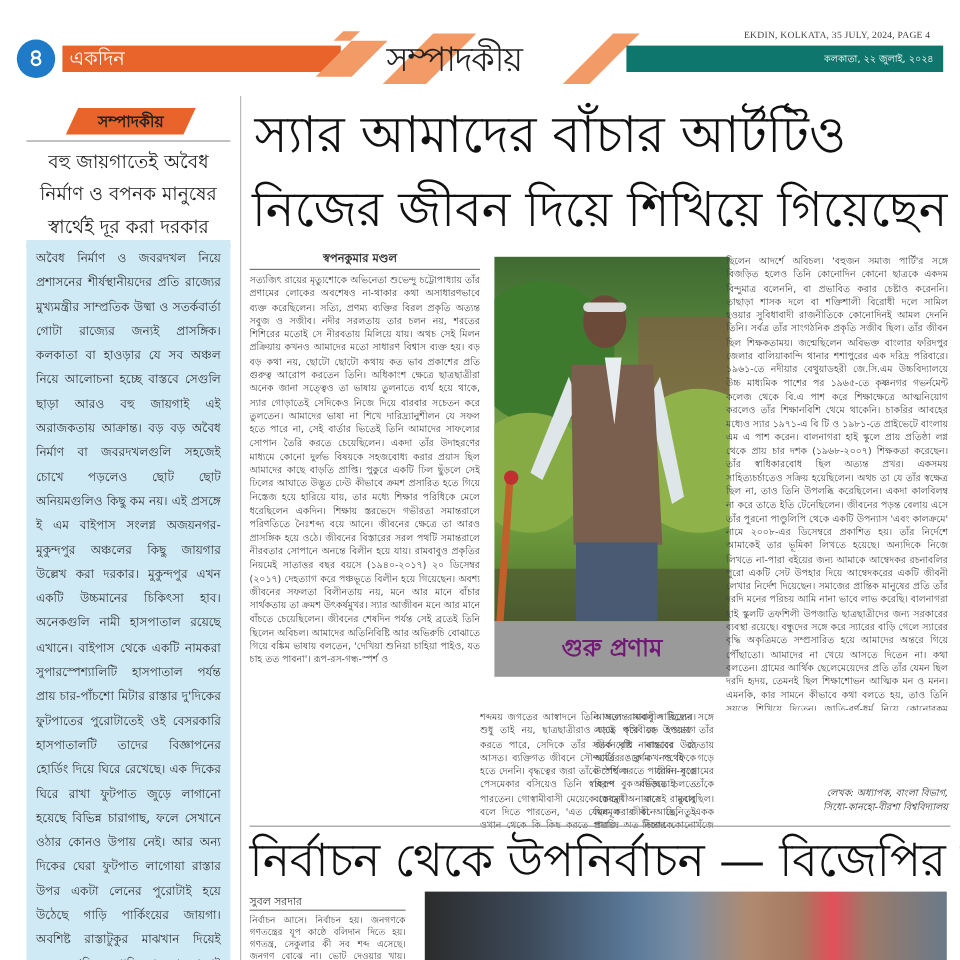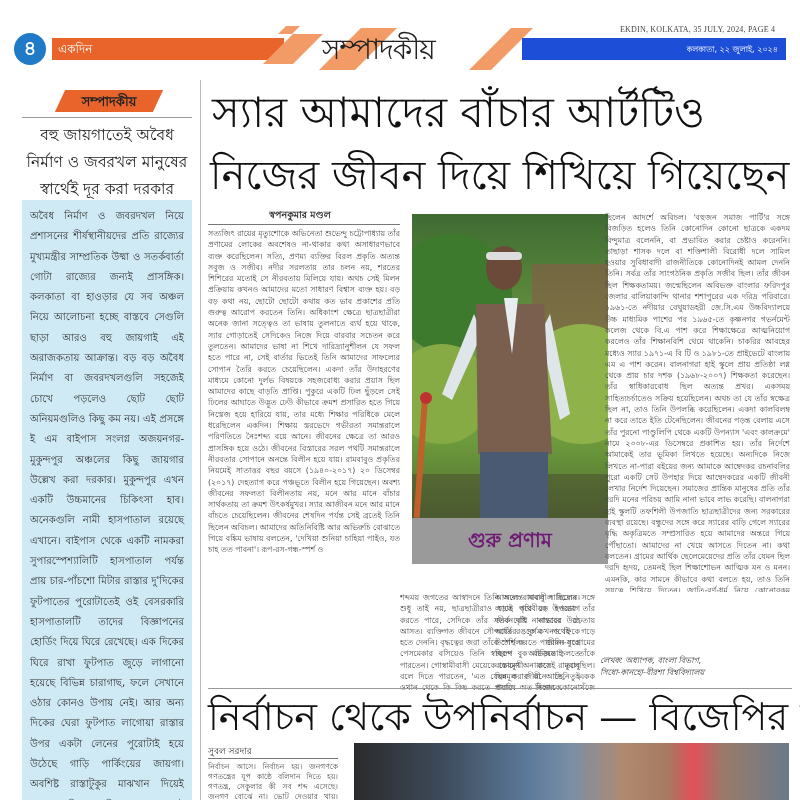--- a/index.html
+++ b/index.html
@@ -4,23 +4,23 @@
 <style>
   *{box-sizing:border-box;margin:0;padding:0}
   html,body{width:800px;height:800px;overflow:hidden;background:#fff}
   body{position:relative;font-family:"DejaVu Sans",sans-serif;color:#1a1a1a}
   .abs{position:absolute}
 
   
   .page-num{left:14px;top:33px;width:32px;height:32px;border-radius:50%;background:#1f7ac7;color:#fff;
     font-size:20px;font-weight:bold;display:flex;align-items:center;justify-content:center;font-family:"DejaVu Sans",sans-serif}
   .bar-left{left:52px;top:38px;width:232px;height:22px;background:#e8642a;}
-  .bar-left span{color:#fff;font-size:12px;line-height:22px;padding-left:6px}
+  .bar-left span{color:#fff;font-size:16px;line-height:22px;padding-left:6px}
   .slash{background:#f29b67;transform:skewX(-45deg);}
-  .bar-right{left:522px;top:38px;width:264px;height:22px;background:#1d4ed8}
+  .bar-right{left:522px;top:38px;width:264px;height:22px;background:#0f766e}
   .bar-right span{position:absolute;right:8px;top:5px;color:#fff;font-size:8px}
   .section-title{left:322px;top:28px;font-size:28px;color:#222;font-family:"DejaVu Serif",serif;letter-spacing:-1px}
   .dateline{left:620px;top:25px;font-size:8px;color:#444;font-family:"Liberation Serif",serif;letter-spacing:.2px}
 
   
   .sb-head{left:28px;top:90px;width:162px;height:22px}
   .sb-head .tag{position:absolute;left:32px;top:0;width:98px;height:22px;background:#e8642a;transform:skewX(-25deg)}
   .sb-head .tagtxt{position:absolute;left:30px;top:2px;width:102px;text-align:center;font-size:13px;color:#222;font-weight:bold}
   .sb-rule{left:22px;width:170px;height:1px;background:#999}
   .sb-title{left:22px;top:122px;width:170px;text-align:center;font-size:15.5px;line-height:27px;color:#222}
@@ -34,21 +34,21 @@
   .h1{left:212px;top:88px;width:580px;font-size:42px;line-height:50px;font-family:"DejaVu Serif",serif;color:#111;white-space:nowrap}
   .h2{left:210px;top:150px;width:590px;font-size:40px;line-height:50px;font-family:"DejaVu Serif",serif;color:#111;white-space:nowrap}
 
   .byline{left:204px;top:208px;width:192px;text-align:center;font-size:9.5px;font-weight:bold;color:#333}
   .byline-rule{left:208px;top:224px;width:192px;height:1px;background:#777}
 
   .col{font-size:7.8px;line-height:11.3px;color:#444;text-align:justify;overflow:hidden}
   .col1{left:208px;top:228px;width:192px;height:460px}
   .col2{left:400px;top:592px;width:180px;height:98px}
   .col4{left:605px;top:212px;width:185px;height:380px}
-  .signature{left:600px;top:655px;width:190px;font-size:8px;line-height:12px;color:#333;font-style:italic}
+  .signature{left:600px;top:655px;width:190px;text-align:right;font-size:8px;line-height:12px;color:#333;font-style:italic}
 
   
   .photo{left:412px;top:214px;width:196px;height:304px;overflow:hidden;
     background:linear-gradient(180deg,#3f6b33 0%,#5e8b3c 30%,#7aa64a 55%,#6d9a3c 75%,#4d6b2f 100%)}
   .caption{left:412px;top:518px;width:196px;height:46px;background:#9a9a9a;display:flex;align-items:center;justify-content:center;
     color:#701a75;font-size:20px;font-weight:bold}
 
   .hrule{left:208px;top:688px;width:584px;height:1px;background:#999}
 
   
@@ -74,21 +74,21 @@
 <div class="abs dateline">EKDIN, KOLKATA, 35 JULY, 2024, PAGE 4</div>
 <div class="abs bar-right">
   <span>কলকাতা, ২২ জুলাই, ২০২৪</span>
 </div>
 
 <div class="abs sb-head">
   <div class="tag"></div>
   <div class="tagtxt">সম্পাদকীয়</div>
 </div>
 <div class="abs sb-rule" style="top:117px"></div>
-<div class="abs sb-title">বহু জায়গাতেই অবৈধ নির্মাণ ও জবরখল মানুষের স্বার্থেই দূর করা দরকার</div>
+<div class="abs sb-title">বহু জায়গাতেই অবৈধ নির্মাণ ও বপনক মানুষের স্বার্থেই দূর করা দরকার</div>
 <div class="abs sb-rule" style="top:204px;height:2px;background:#7fc1de"></div>
 <div class="abs sb-body">অবৈধ নির্মাণ ও জবরদখল নিয়ে প্রশাসনের শীর্ষস্থানীয়দের প্রতি রাজ্যের মুখ্যমন্ত্রীর সাম্প্রতিক উষ্মা ও সতর্কবার্তা গোটা রাজ্যের জন্যই প্রাসঙ্গিক। কলকাতা বা হাওড়ার যে সব অঞ্চল নিয়ে আলোচনা হচ্ছে বাস্তবে সেগুলি ছাড়া আরও বহু জায়গাই এই অরাজকতায় আক্রান্ত। বড় বড় অবৈধ নির্মাণ বা জবরদখলগুলি সহজেই চোখে পড়লেও ছোট ছোট অনিয়মগুলিও কিছু কম নয়। এই প্রসঙ্গে ই এম বাইপাস সংলগ্ন অজয়নগর-মুকুন্দপুর অঞ্চলের কিছু জায়গার উল্লেখ করা দরকার। মুকুন্দপুর এখন একটি উচ্চমানের চিকিৎসা হাব। অনেকগুলি নামী হাসপাতাল রয়েছে এখানে। বাইপাস থেকে একটি নামকরা সুপারস্পেশ্যালিটি হাসপাতাল পর্যন্ত প্রায় চার-পাঁচশো মিটার রাস্তার দু'দিকের ফুটপাতের পুরোটাতেই ওই বেসরকারি হাসপাতালটি তাদের বিজ্ঞাপনের হোর্ডিং দিয়ে ঘিরে রেখেছে। এক দিকের ঘিরে রাখা ফুটপাত জুড়ে লাগানো হয়েছে বিভিন্ন চারাগাছ, ফলে সেখানে ওঠার কোনও উপায় নেই। আর অন্য দিকের ঘেরা ফুটপাত লাগোয়া রাস্তার উপর একটা লেনের পুরোটাই হয়ে উঠেছে গাড়ি পার্কিংয়ের জায়গা। অবশিষ্ট রাস্তাটুকুর মাঝখান দিয়েই চলেছে দু'দিকের গাড়ি আর তার মাঝেই প্রাণ হাতে করে চলতে হয় পথচারীদের, যাঁদের মধ্যে বহু অসুস্থ ও বয়স্ক মানুষও রয়েছেন। সত্যজিৎ রায় মেট্রো স্টেশনের কাছে মেট্রোপলিস মল থেকে বাধাহীন লেভেল ক্রসিং পর্যন্ত যেখানে আগে চায়ের দোকান, খাওয়ার দোকানে ভরা ছিল, সেখানে এখন হারানো ফুটপাত কিছুটা হলেও খুঁজে পেয়েছেন মানুষ। তবে আবার এখানে সামনের দিকে পসরা বসছে দেখে আশঙ্কা হয়, এই সুখ হয়তো ক্ষণস্থায়ী। আবার কোথাও কোথাও ফুটপাত জুড়ে গড়ে উঠেছে বা উঠছে বেশ কিছু মন্দিরও। তা ছাড়া, মেট্রোপলিস মল থেকে অজয়নগর পর্যন্ত বাইপাসের সার্ভিস লেন সামান্য বৃষ্টিতেই অনেক জায়গায় ডুবে যায়। সেখানে চলাচলের জন্য ফুটপাতই ভরসা। প্রথমে জলনিকাশির নয়ানজুলি বন্ধ করে হল</div>
 
 <div class="abs vrule"></div>
 
 <div class="abs h1">স্যার আমাদের বাঁচার আর্টটিও</div>
 <div class="abs h2">নিজের জীবন দিয়ে শিখিয়ে গিয়েছেন !</div>
 
 <div class="abs byline">স্বপনকুমার মণ্ডল</div>
 <div class="abs byline-rule"></div>

